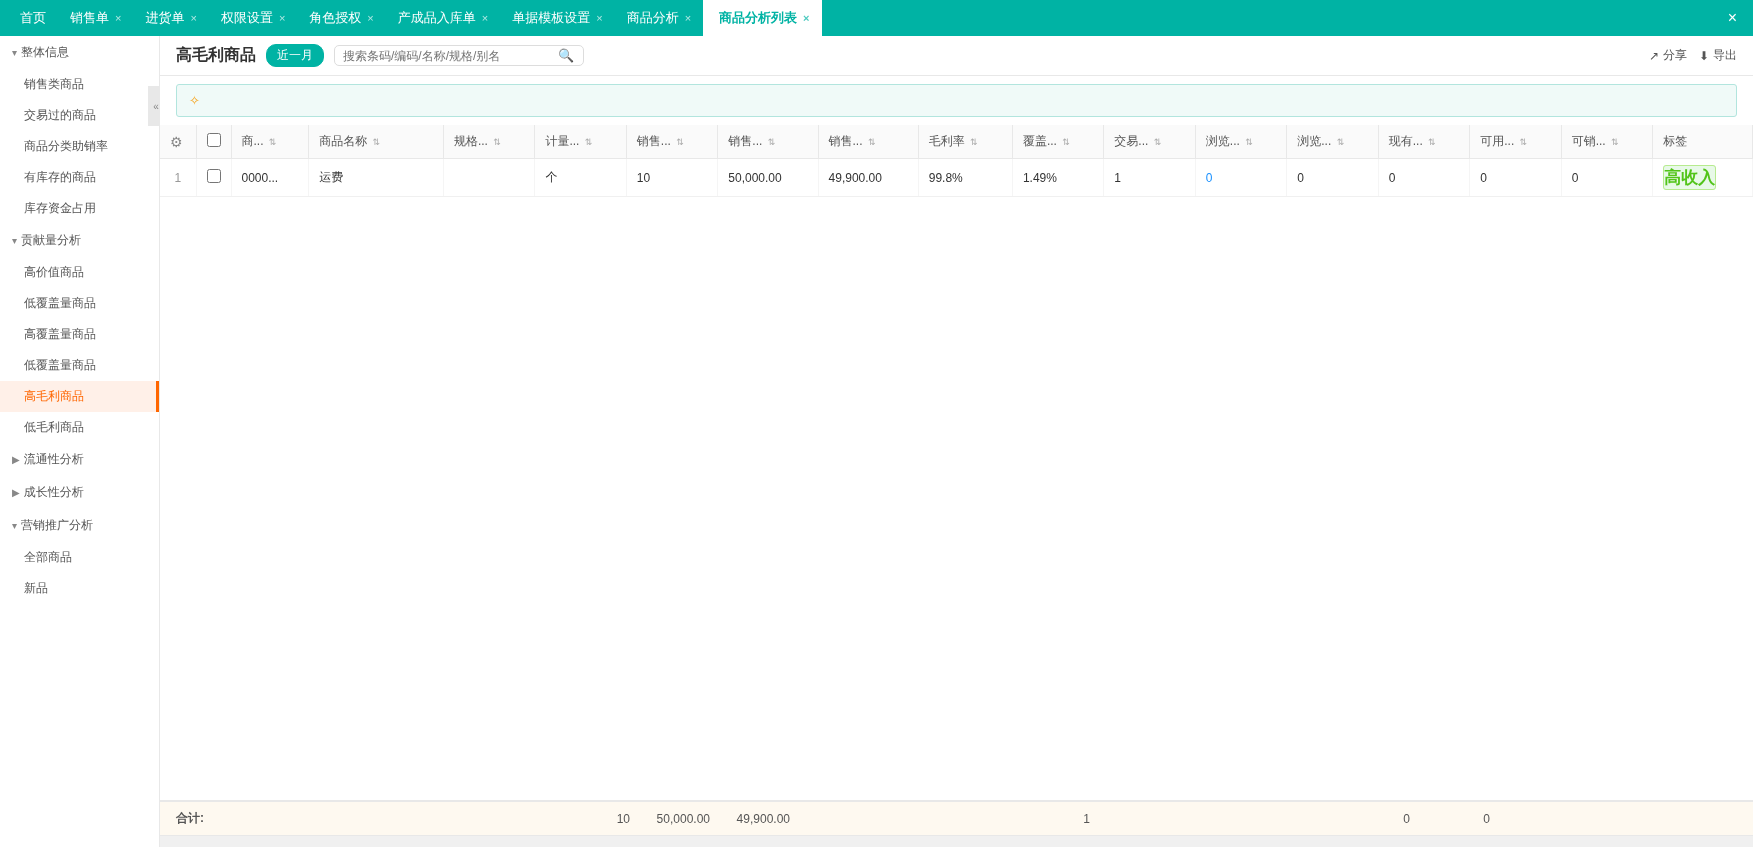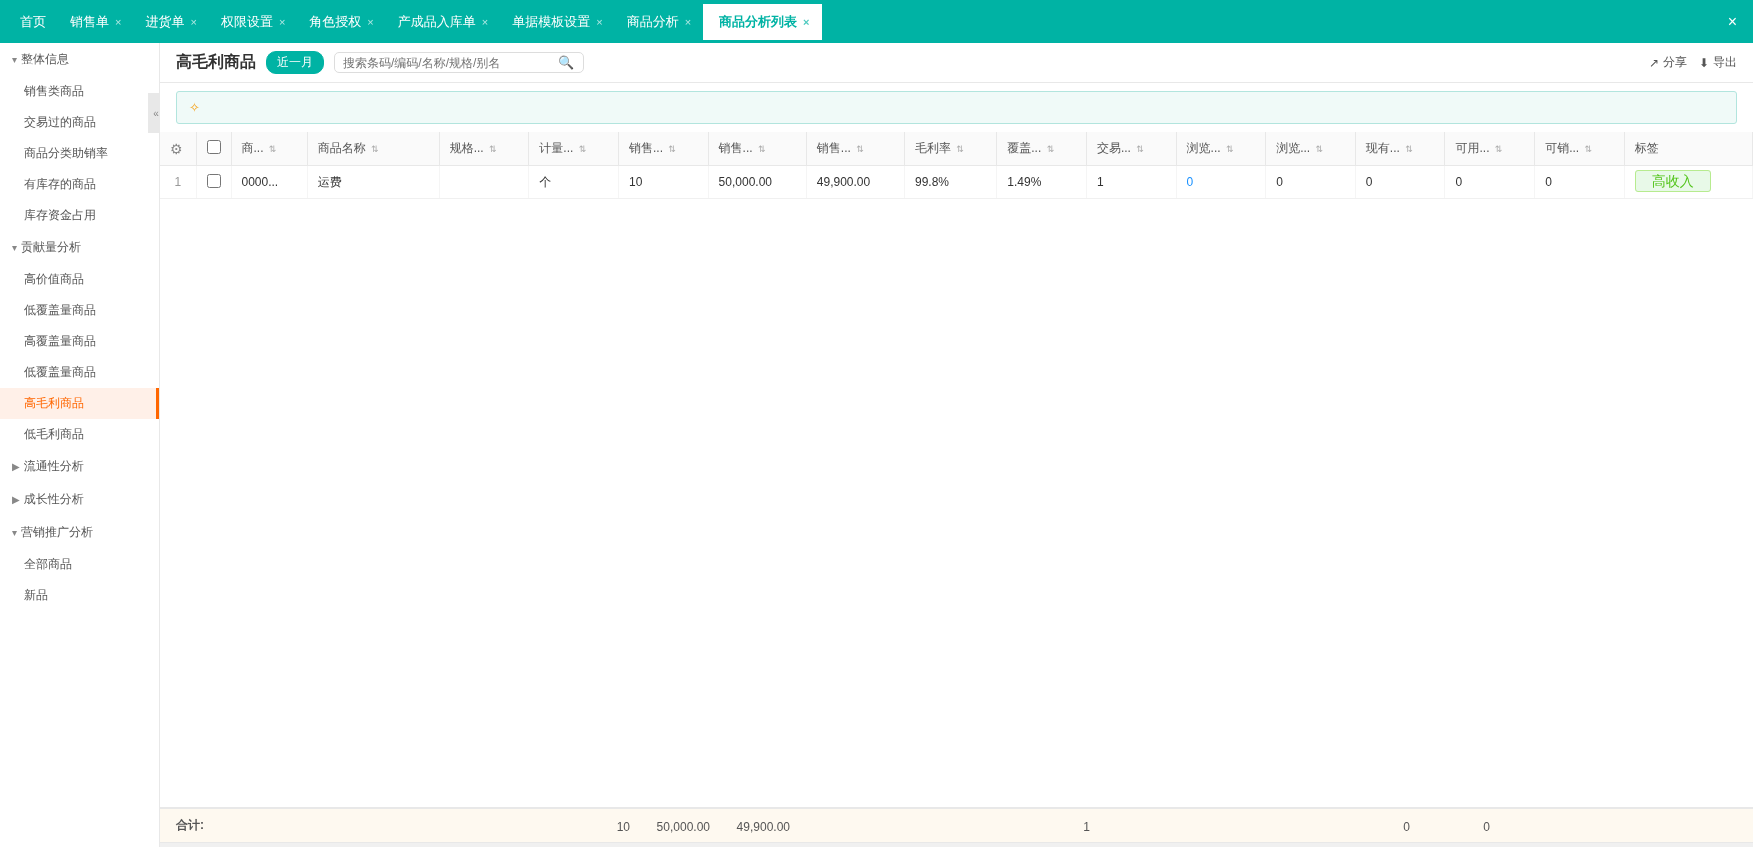--- a/index.html
+++ b/index.html
@@ -3,21 +3,21 @@
   <meta charset="utf-8">
   <style>
     * { box-sizing: border-box; margin: 0; padding: 0; font-family: 'Microsoft YaHei', Arial, sans-serif; }
     body { background: #f5f5f5; font-size: 12px; color: #333; overflow: hidden; }
 
     
     .top-nav {
       background: #00b3a4;
       display: flex;
       align-items: center;
-      height: 43px;
+      height: 36px;
       padding: 0 8px;
       overflow: hidden;
     }
     .nav-tab {
       display: flex;
       align-items: center;
       padding: 0 12px;
       height: 36px;
       color: #fff;
       font-size: 13px;
@@ -211,31 +211,32 @@
       padding: 7px 10px;
       border-bottom: 1px solid #f0f0f0;
       border-right: 1px solid #f5f5f5;
       white-space: nowrap;
     }
     .tag-high-income {
       background: #e8f9e8;
       color: #52c41a;
       border: 1px solid #b7eb8f;
       border-radius: 3px;
-      padding: 2px 16px;
-      font-size: 14px;
+      padding: 2px 0;
+      font-size: 17px;
+      font-weight: bold;
     }
     .link-text { color: #1890ff; text-decoration: none; cursor: pointer; }
 
     
     .footer-total {
       background: #fef9f0;
       border-top: 2px solid #e8e8e8;
       display: flex;
-      align-items: flex-end;
+      align-items: center;
       padding: 8px 0;
       font-size: 12px;
       color: #555;
       position: relative;
     }
     .footer-total-label {
       padding: 0 16px;
       font-weight: bold;
       width: 180px;
       flex-shrink: 0;

